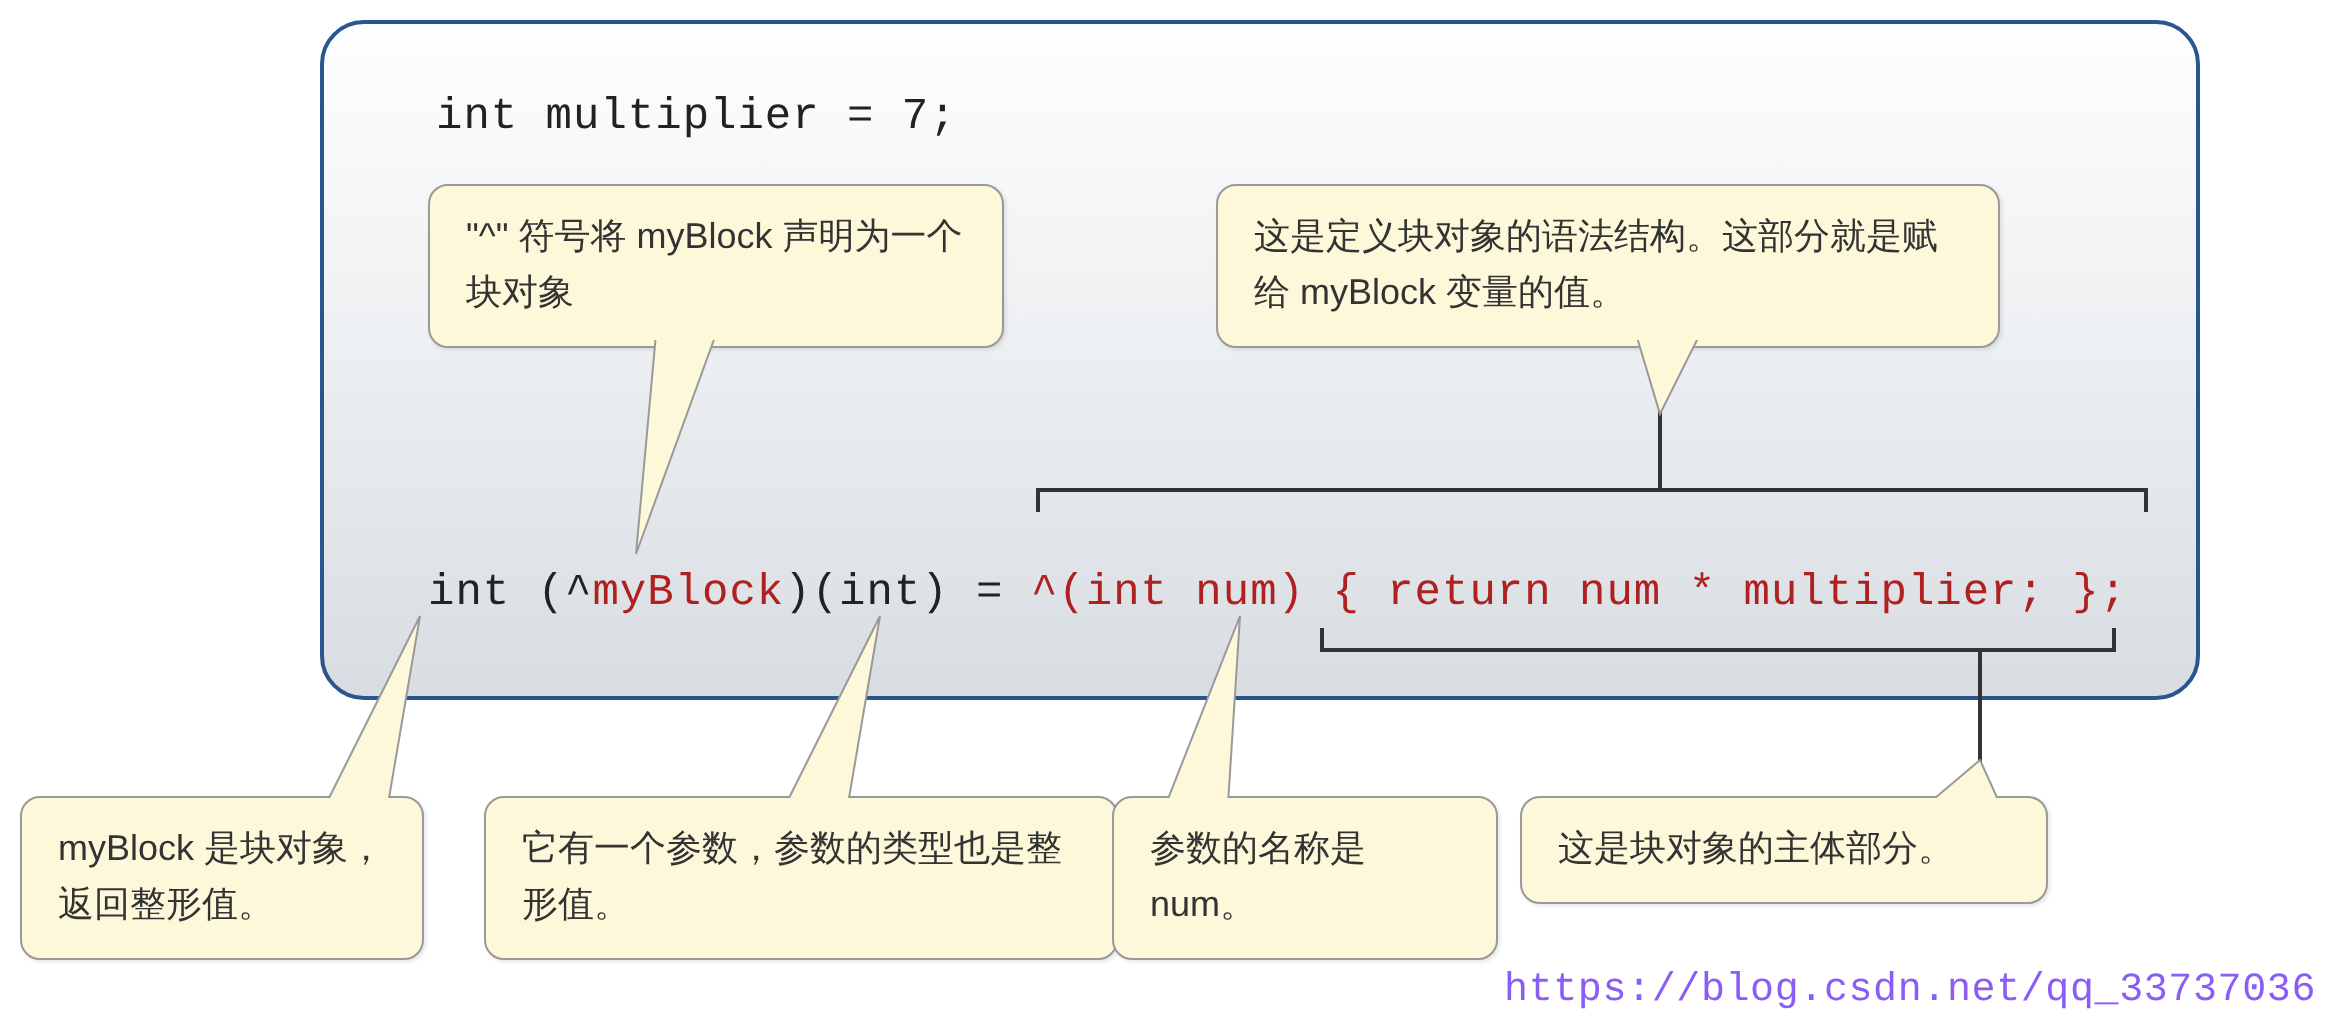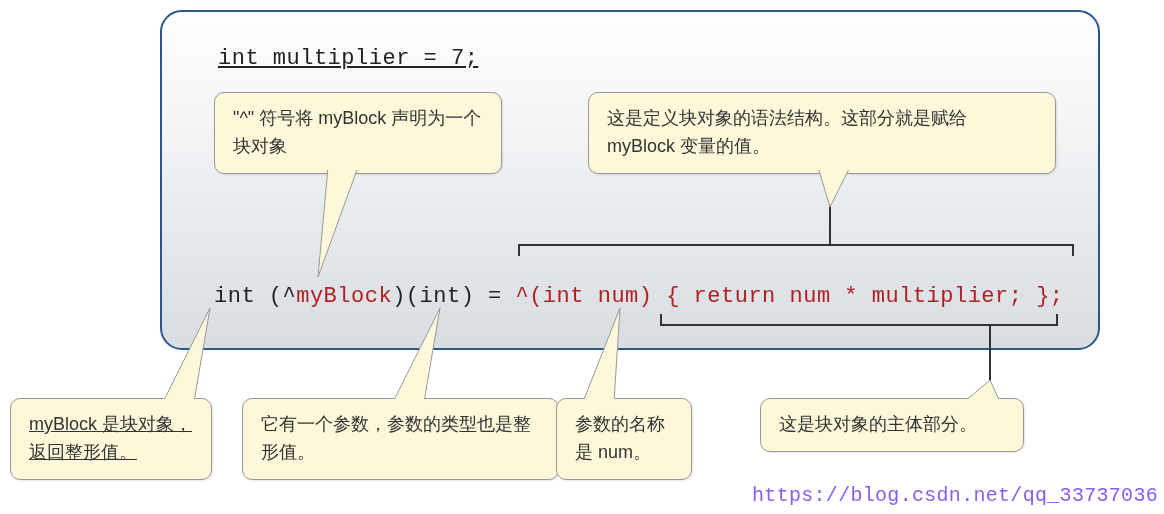--- a/index.html
+++ b/index.html
@@ -21,21 +21,20 @@
       border-radius: 22px;
       padding: 28px 36px;
     }
     .code-line-1 {
       font-family: "Courier New", Courier, monospace;
       font-size: 22px;
       color: #222;
       letter-spacing: 0.5px;
       margin-top: 6px;
       margin-left: 20px;
-      text-decoration: underline;
     }
     .code-line-2 {
       font-family: "Courier New", Courier, monospace;
       font-size: 22px;
       color: #222;
       letter-spacing: 0.5px;
       position: absolute;
       top: 272px;
       left: 52px;
       white-space: nowrap;
@@ -87,45 +86,45 @@
 
 <div class="callout" style="left:214px; top:92px; width:288px;">
   <span>"^" 符号将 myBlock 声明为一个块对象</span>
 </div>
 <svg class="pointer" style="left:318px; top:167px;" width="50" height="112">
   <polygon points="10,0 40,0 0,110" fill="#fdf8d9" stroke="#999" stroke-width="1"></polygon>
 </svg>
 
 <div style="position:absolute; left:326px; top:160px; width:36px; height:10px; background:#fdf8d9;"></div>
 
-<div class="callout" style="left:588px; top:92px; width:468px;">
+<div class="callout" style="left:608px; top:92px; width:392px;">
   <span>这是定义块对象的语法结构。这部分就是赋给 myBlock 变量的值。</span>
 </div>
 <svg class="pointer" style="left:810px; top:167px;" width="50" height="42">
   <polygon points="8,0 40,0 20,40" fill="#fdf8d9" stroke="#999" stroke-width="1"></polygon>
 </svg>
 <div style="position:absolute; left:816px; top:160px; width:38px; height:10px; background:#fdf8d9;"></div>
 
-<div class="callout" style="left:10px; top:398px; width:202px;text-decoration:underline;">
+<div class="callout" style="left:10px; top:398px; width:202px;">
   <span>myBlock 是块对象，返回整形值。</span>
 </div>
 <svg class="pointer" style="left:160px; top:308px;" width="60" height="96">
   <polygon points="50,0 3,94 34,94" fill="#fdf8d9" stroke="#999" stroke-width="1"></polygon>
 </svg>
 <div style="position:absolute; left:160px; top:399px; width:38px; height:8px; background:#fdf8d9;"></div>
 
 <div class="callout" style="left:242px; top:398px; width:317px;">
   <span>它有一个参数，参数的类型也是整形值。</span>
 </div>
 <svg class="pointer" style="left:390px; top:308px;" width="60" height="96">
   <polygon points="50,0 3,94 34,94" fill="#fdf8d9" stroke="#999" stroke-width="1"></polygon>
 </svg>
 <div style="position:absolute; left:390px; top:399px; width:38px; height:8px; background:#fdf8d9;"></div>
 
-<div class="callout" style="left:556px; top:398px; width:136px;">
+<div class="callout" style="left:556px; top:398px; width:193px;">
   <span>参数的名称是 num。</span>
 </div>
 <svg class="pointer" style="left:580px; top:308px;" width="60" height="96">
   <polygon points="40,0 3,94 34,94" fill="#fdf8d9" stroke="#999" stroke-width="1"></polygon>
 </svg>
 <div style="position:absolute; left:580px; top:399px; width:38px; height:8px; background:#fdf8d9;"></div>
 
 <div class="callout" style="left:760px; top:398px; width:264px;">
   <span>这是块对象的主体部分。</span>
 </div>

